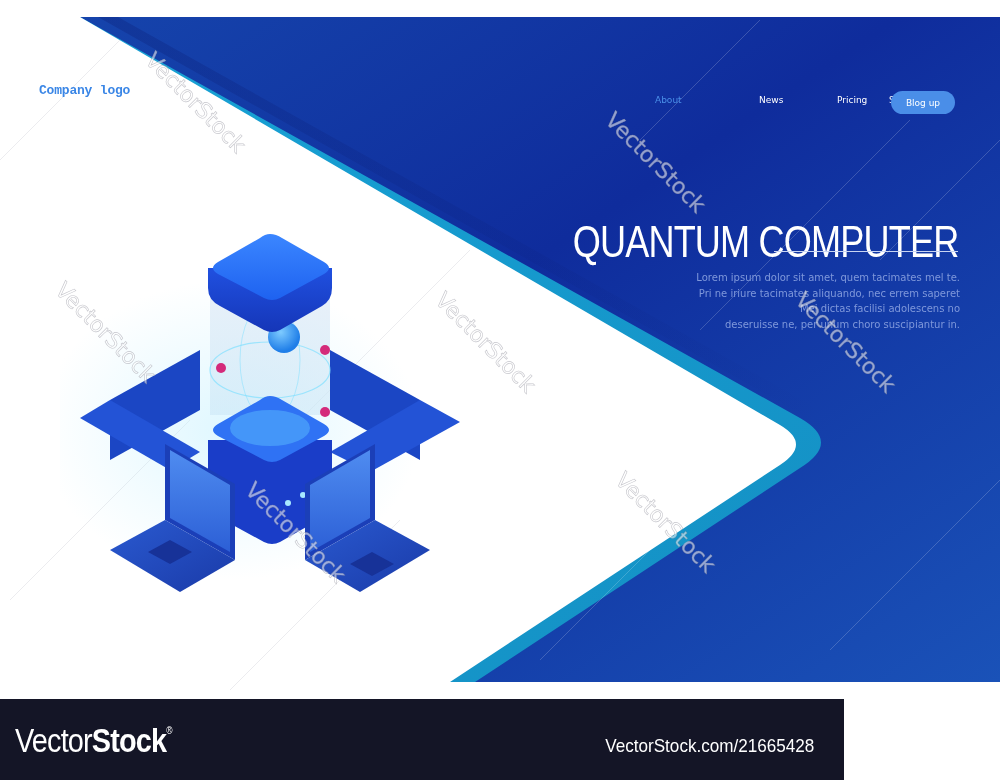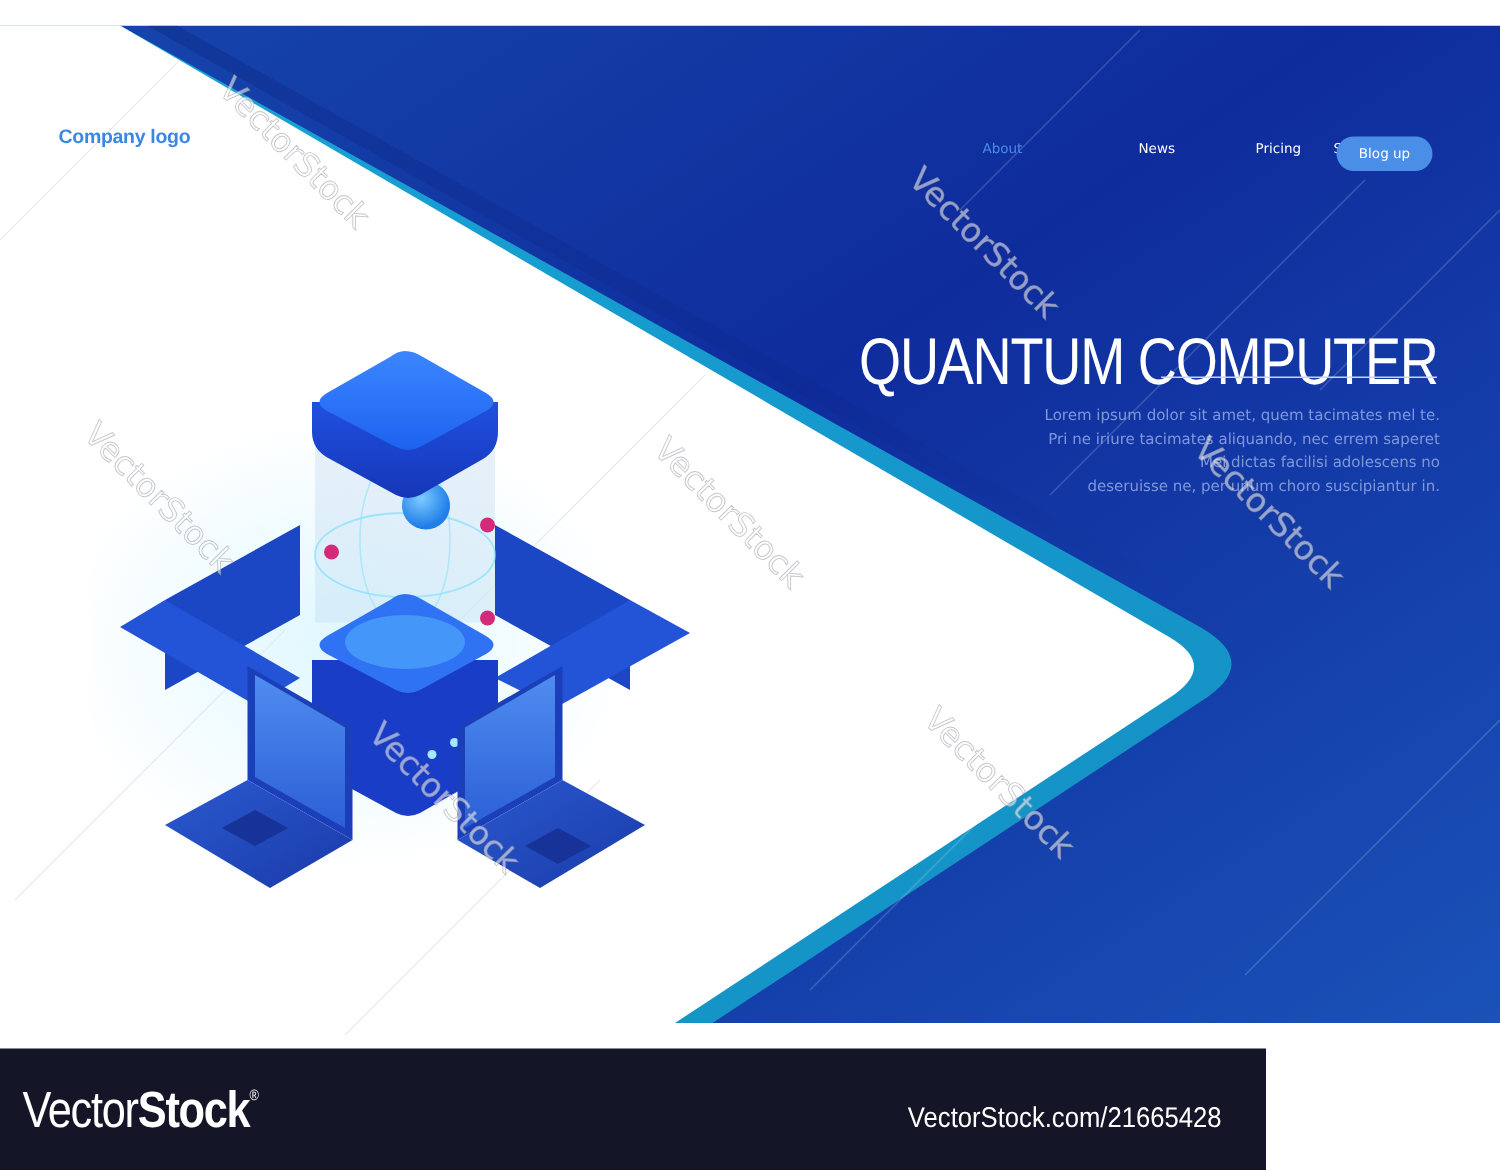--- a/index.html
+++ b/index.html
@@ -6,21 +6,21 @@
   body {
     width: 1000px; height: 780px; position: relative; overflow: hidden;
     background: #ffffff;
     font-family: "Liberation Sans", sans-serif;
   }
   .stage { position: absolute; left: 0; top: 0; width: 1000px; height: 699px; background: #ffffff; overflow: hidden; }
   .bg-svg { position: absolute; left: 0; top: 0; }
   .logo {
     position: absolute; left: 39px; top: 83px;
     font-size: 13px; font-weight: bold; color: #3a86e6;
-    font-family: Liberation Sans, sans-serif; letter-spacing: -0.2px;
+    font-family: Liberation Mono, monospace; letter-spacing: -0.2px;
   }
   .nav { position: absolute; top: 91px; left: 0; width: 1000px; height: 24px; margin-left: 44px; }
   .nav-item {
     position: absolute; top: 4px; font-size: 9px; color: #ffffff;
     font-family: "DejaVu Sans", sans-serif; cursor: pointer;
   }
   .nav-item.active { color: #4a8fe8; }
   .signup {
     position: absolute; left: 891px; top: 91px; width: 64px; height: 23px;
     border-radius: 12px; background: #4a8ee8; color: #ffffff;

